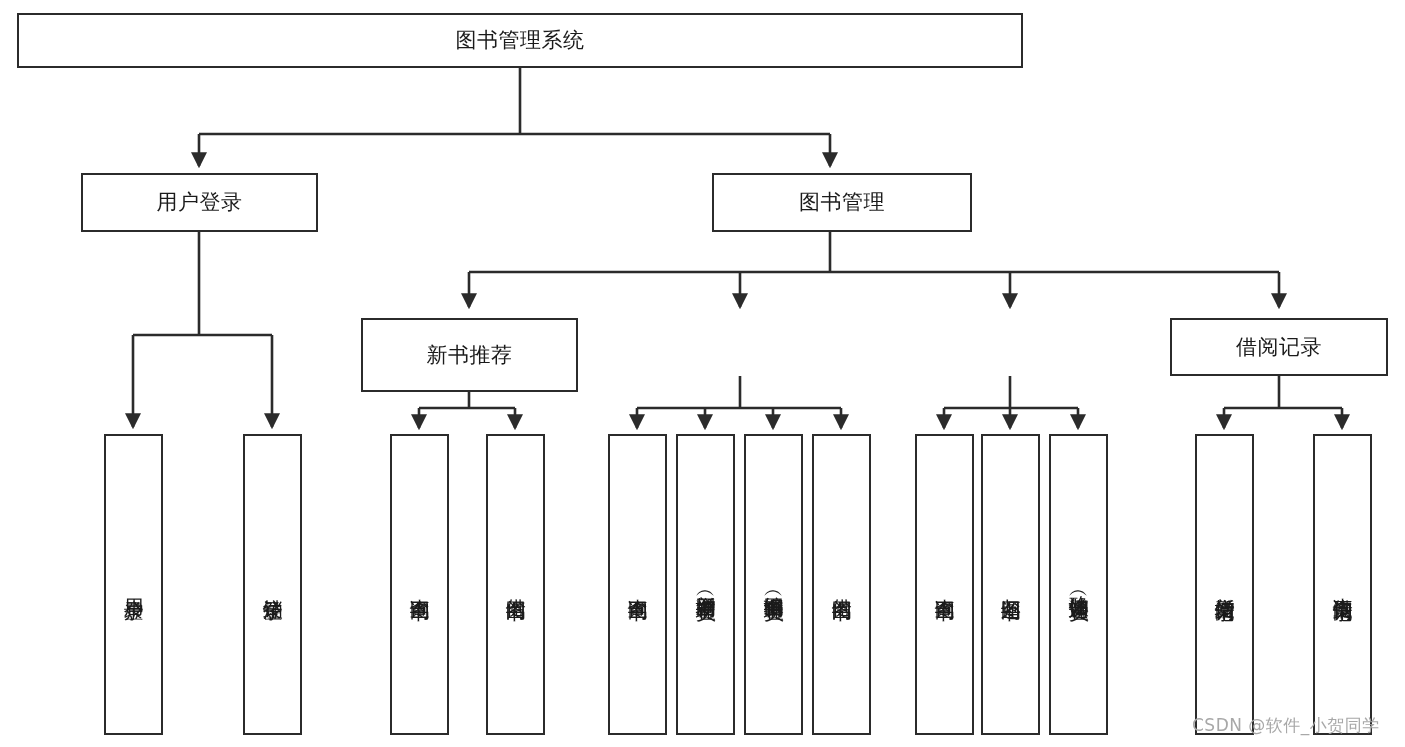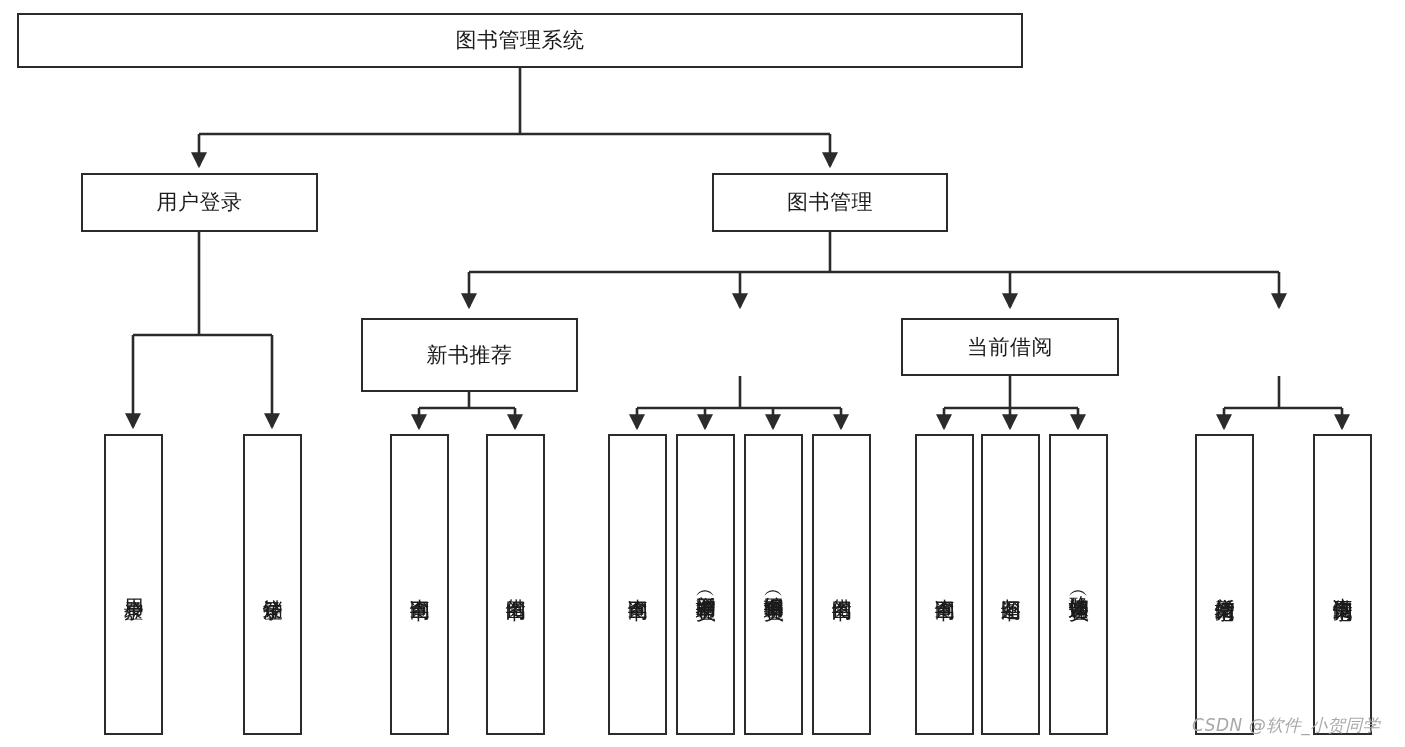--- a/index.html
+++ b/index.html
@@ -60,21 +60,20 @@
   }
   .watermark {
     position: absolute;
     left: 1192px;
     top: 714px;
     font-size: 17px;
     color: #a8a8a8;
     letter-spacing: 0.5px;
     white-space: nowrap;
     z-index: 6;
-    font-style: italic;
   }
 </style>
 </head>
 <body>
 
 <div id="canvas">
 
   <svg id="edges" viewBox="0 0 1405 747" xmlns="http://www.w3.org/2000/svg">
     <defs>
       <marker id="arrow" viewBox="0 0 10 10" refX="8.6" refY="5" markerWidth="6.2" markerHeight="6.2" orient="auto-start-reverse">
@@ -126,29 +125,29 @@
     </g>
   </svg>
 
   <div class="node h" style="left:17px; top:13px; width:1006px; height:55px;">
     <span>图书管理系统</span>
   </div>
 
   <div class="node h" style="left:81px; top:173px; width:237px; height:59px;">
     <span>用户登录</span>
   </div>
-  <div class="node h" style="left:712px; top:173px; width:236px; height:59px;">
+  <div class="node h" style="left:712px; top:173px; width:260px; height:59px;">
     <span>图书管理</span>
   </div>
 
   <div class="node h" style="left:361px; top:318px; width:217px; height:74px;">
     <span>新书推荐</span>
   </div>
-  <div class="node h" style="left:901px; top:318px; width:218px; height:58px;">
-    <span>当前借阅</span>
+  <div class="node h" style="left:1170px; top:318px; width:218px; height:58px;">
+    <span>借阅记录</span>
   </div>
 
   <div class="node v" style="left:104px; top:434px; width:59px; height:301px;">
     <span>用户登录</span>
   </div>
   <div class="node v" style="left:243px; top:434px; width:59px; height:301px;">
     <span>注销登录</span>
   </div>
 
   <div class="node v" style="left:390px; top:434px; width:59px; height:301px;">

